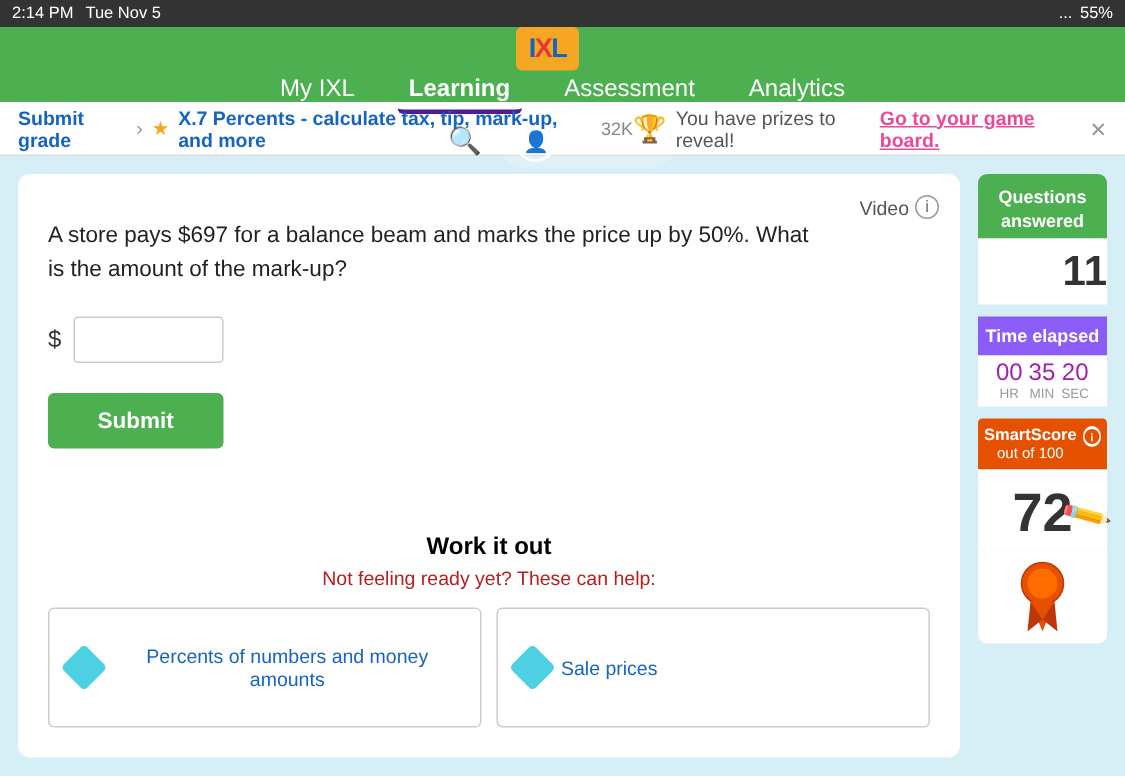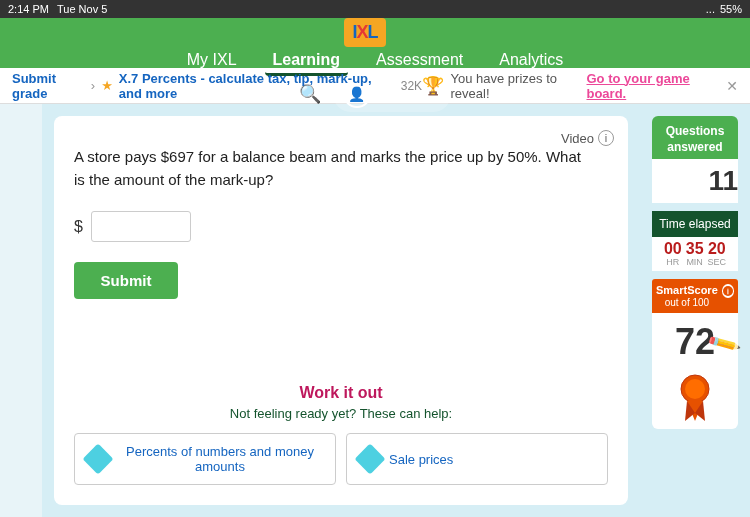--- a/index.html
+++ b/index.html
@@ -48,21 +48,21 @@
     .nav-link {
       color: white;
       text-decoration: none;
       font-size: 16px;
       font-weight: 500;
       padding: 4px 8px;
       border-radius: 4px;
     }
     .nav-link.active {
       font-weight: 700;
-      border-bottom: 3px solid #14532d;
+      border-bottom: 3px solid #4c1d95;
     }
     .nav-right {
       display: flex;
       align-items: center;
       gap: 12px;
     }
     .search-icon-nav {
       color: white;
       font-size: 18px;
       cursor: pointer;
@@ -119,23 +119,22 @@
     }
     .prize-icon { font-size: 18px; color: #2196f3; }
     .prize-link { color: #ec4899; font-weight: 600; text-decoration: underline; cursor: pointer; }
     .close-btn { color: #999; cursor: pointer; margin-left: 6px; font-size: 14px; }
 
     
     .main-area {
       display: flex;
       height: calc(517px - 18px - 50px - 36px);
       padding: 12px;
-      gap: 24px;
+      gap: 12px;
       background: #d6eef5;
-      margin-left: 42px;
     }
 
     
     .question-card {
       background: white;
       border-radius: 8px;
       flex: 1;
       padding: 20px;
       position: relative;
       display: flex;
@@ -190,49 +189,49 @@
     }
     .submit-btn {
       background: #4caf50;
       color: white;
       border: none;
       border-radius: 4px;
       padding: 10px 24px;
       font-size: 15px;
       font-weight: 600;
       cursor: pointer;
-      width: 104px;
+      width: 117px;
     }
 
     
     .work-it-out {
       margin-top: auto;
       text-align: center;
       padding-top: 10px;
     }
     .work-it-out-title {
-      color: #be185d;
+      color: #000000;
       font-size: 16px;
       font-weight: 600;
       margin-bottom: 4px;
     }
     .work-it-out-subtitle {
-      color: #14532d;
+      color: #b91c1c;
       font-size: 13px;
       margin-bottom: 12px;
     }
     .help-links {
       display: flex;
       gap: 10px;
     }
     .help-link-card {
       flex: 1;
       border: 1px solid #ccc;
       border-radius: 4px;
-      padding: 10px 12px;
+      padding: 24px 12px;
       display: flex;
       align-items: center;
       gap: 8px;
       cursor: pointer;
       background: white;
       font-size: 13px;
       color: #222;
     }
     .help-diamond {
       width: 22px;
@@ -263,44 +262,44 @@
     }
     .questions-answered-num {
       background: white;
       color: #333;
       text-align: right;
       font-size: 28px;
       font-weight: 700;
       padding: 6px 0;
     }
     .time-elapsed-box {
-      background: #14532d;
+      background: #8b5cf6;
       color: white;
       text-align: center;
       padding: 6px 4px;
       font-size: 12px;
-      font-weight: 400;
+      font-weight: 700;
       margin-top: 8px;
     }
     .time-display {
       background: white;
       display: flex;
       justify-content: center;
       gap: 2px;
       padding: 4px 2px;
     }
     .time-col {
       display: flex;
       flex-direction: column;
       align-items: center;
     }
     .time-num {
       font-size: 16px;
-      font-weight: 700;
-      color: #b91c1c;
+      font-weight: 400;
+      color: #a21caf;
       line-height: 1;
     }
     .time-label {
       font-size: 9px;
       color: #999;
     }
     .time-sep {
       font-size: 16px;
       font-weight: 700;
       color: #333;

